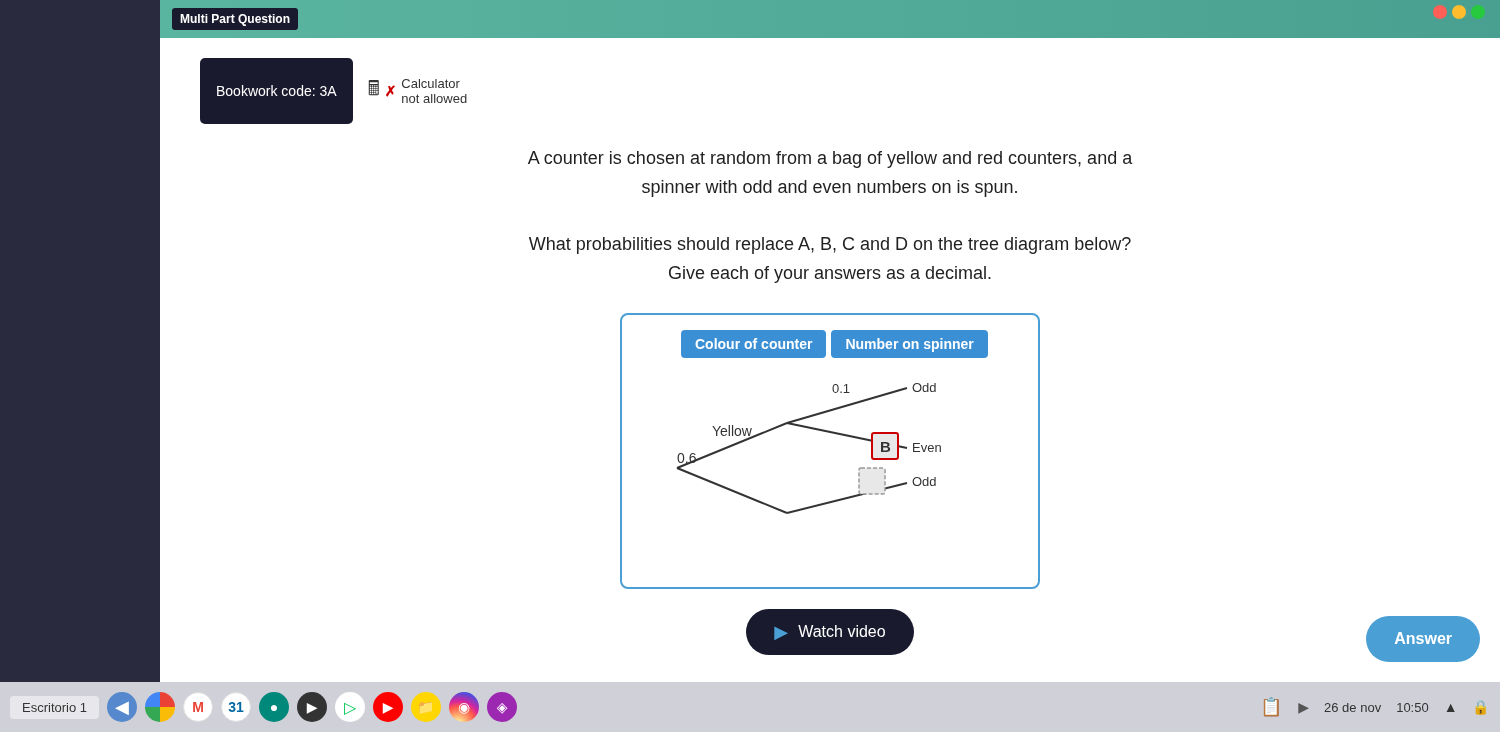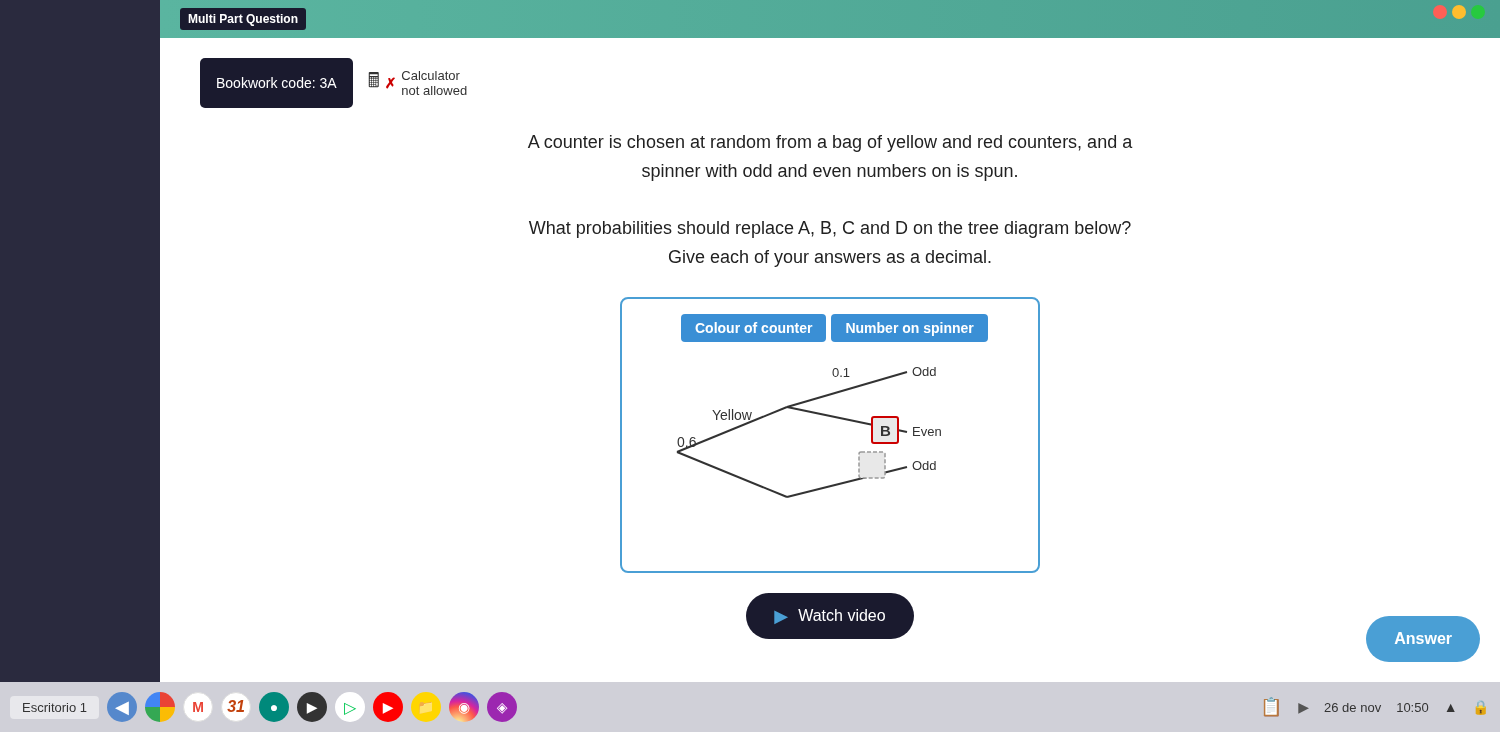--- a/index.html
+++ b/index.html
@@ -86,21 +86,21 @@
       transform: translateY(-50%);
       color: white;
       font-size: 18px;
       cursor: pointer;
     }
 
     
     .info-banner {
       background: linear-gradient(to right, #5ab5a0, #4aa090);
       color: white;
-      padding: 8px 20px;
+      padding: 8px 12px;
       font-size: 13px;
       display: flex;
       align-items: center;
       gap: 10px;
     }
 
     .multi-part-badge {
       background: #1a1a2e;
       color: white;
       padding: 4px 8px;
@@ -119,21 +119,21 @@
     .question-header {
       display: flex;
       align-items: center;
       gap: 15px;
       margin-bottom: 20px;
     }
 
     .bookwork-code {
       background: #1a1a2e;
       color: white;
-      padding: 17px 16px;
+      padding: 25px 16px;
       border-radius: 5px;
       font-size: 14px;
     }
 
     .calculator-info {
       display: flex;
       align-items: center;
       gap: 5px;
       font-size: 13px;
       color: #333;
@@ -409,21 +409,21 @@
     </div>
 
     <div class="taskbar-icon" style="background: conic-gradient(#ea4335 0deg 90deg, #fbbc05 90deg 180deg, #34a853 180deg 270deg, #4285f4 270deg 360deg);">
     </div>
 
     <div class="taskbar-icon" style="background:#fff; border: 1px solid #ddd;">
       <span style="color:#ea4335; font-weight:bold; font-size:14px;">M</span>
     </div>
 
     <div class="taskbar-icon" style="background:#fff; border: 1px solid #ddd;">
-      <span style="color:#c2410c; font-weight:bold; font-size:16px;font-style:italic;">31</span>
+      <span style="color:#0369a1; font-weight:bold; font-size:14px;">31</span>
     </div>
 
     <div class="taskbar-icon" style="background:#00897b;">
       <span style="color:white; font-size:14px;">●</span>
     </div>
 
     <div class="taskbar-icon" style="background:#333;">
       <span style="color:white; font-size:14px;">▶</span>
     </div>
 

